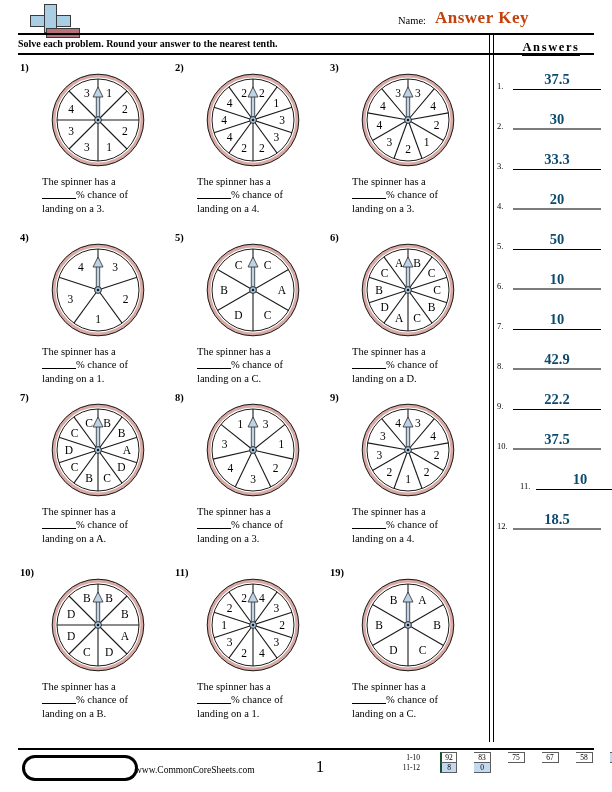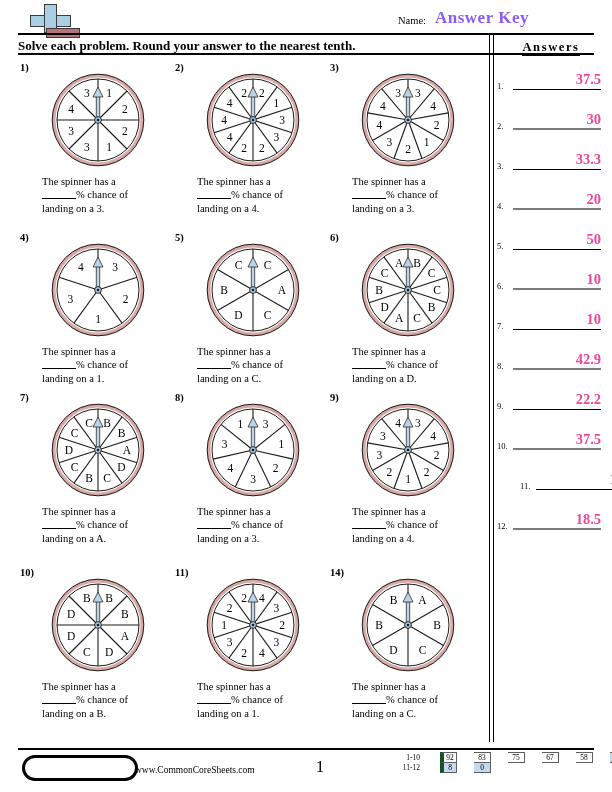--- a/index.html
+++ b/index.html
@@ -15,36 +15,36 @@
 
   
   .header{position:absolute;left:0;top:0;width:612px;height:40px;}
   .logo{position:absolute;left:22px;top:4px;width:58px;height:34px;}
   .logo .plus-v{position:absolute;left:22px;top:0px;width:13px;height:29px;background:#aacfe4;border:1px solid #3b3b3b;box-sizing:border-box;}
   .logo .plus-h{position:absolute;left:8px;top:11px;width:41px;height:12px;background:#aacfe4;border:1px solid #3b3b3b;box-sizing:border-box;}
   .logo .book{position:absolute;left:24px;top:24px;width:34px;height:10px;background:#b4747a;border:1px solid #3b3b3b;box-sizing:border-box;}
 
   .doc-title{position:absolute;left:0;top:13px;width:612px;text-align:center;font-size:12.5px;letter-spacing:.1px;}
   .name-label{position:absolute;left:398px;top:15px;font-size:10.5px;}
-  .answer-key{position:absolute;left:435px;top:8px;font-size:17px;font-weight:bold;color:#8b5cf6;font-family:"Liberation Serif",serif;letter-spacing:.5px;}
+  .answer-key{position:absolute;left:435px;top:8px;font-size:17px;font-weight:bold;color:#c2410c;font-family:"Liberation Serif",serif;letter-spacing:.5px;}
 
   .rule-top{position:absolute;left:18px;top:33px;width:576px;height:2px;background:#000;}
-  .instructions{position:absolute;left:18px;top:38px;font-size:13px;font-weight:bold;}
+  .instructions{position:absolute;left:18px;top:38px;font-size:10px;font-weight:bold;}
   .rule-mid{position:absolute;left:18px;top:53px;width:576px;height:1.6px;background:#000;}
 
   
   .ans-divider{position:absolute;left:489px;top:35px;width:3px;height:707px;border-left:1px solid #000;border-right:1px solid #000;}
   .ans-col{position:absolute;left:495px;top:36px;width:112px;height:700px;}
   .ans-title{position:absolute;left:0;top:4px;width:112px;text-align:center;font-size:12.5px;font-weight:bold;letter-spacing:1.6px;}
   .ans-title span{border-bottom:1.5px solid #000;padding-bottom:1px;}
   .ans-row{position:absolute;left:2px;width:110px;height:20px;}
   .ans-num{position:absolute;left:0;bottom:-1px;font-size:8.5px;}
   .ans-line{position:absolute;left:16px;bottom:0;width:88px;height:1.3px;background:#000;}
   .ans-line.gray{background:#7c7c7c;height:1.6px;}
-  .ans-val{position:absolute;left:16px;bottom:2px;width:88px;text-align:right;font-size:14.5px;font-weight:bold;color:#ec4899;font-family:"Liberation Serif",serif;}
+  .ans-val{position:absolute;left:16px;bottom:2px;width:88px;text-align:center;font-size:14.5px;font-weight:bold;color:#0c4a6e;font-family:"Liberation Serif",serif;}
 
   
   .prob{position:absolute;width:155px;}
   .prob-num{position:absolute;left:0;top:0;font-size:10.5px;font-weight:bold;}
   .spin-wrap{position:absolute;left:28px;top:8px;width:100px;height:100px;}
   .prob-text{position:absolute;left:22px;font-size:10.5px;line-height:13.4px;white-space:pre-line;}
 
   .blankline{display:inline-block;width:34px;border-bottom:1px solid #000;height:10px;vertical-align:-1px;}
 
   
@@ -52,21 +52,21 @@
   .math-pill{position:absolute;left:22px;top:755px;width:116px;height:26px;background:#000;border-radius:13px;}
   .math-pill-in{position:absolute;left:3px;top:3px;width:110px;height:20px;background:#fff;border-radius:10px;}
   .math-pill-txt{position:absolute;left:0;top:757px;width:138px;text-align:center;font-size:14px;font-weight:bold;line-height:22px;}
   .site{position:absolute;left:135px;top:765px;font-size:9.5px;}
   .pagenum{position:absolute;left:300px;top:757px;width:40px;text-align:center;font-size:17px;}
 
   .score{position:absolute;left:392px;top:752px;}
   .score-row{display:flex;align-items:stretch;height:11px;gap:17px;}
   .score-lbl{width:28px;text-align:right;font-size:7.5px;padding-right:3px;line-height:11px;}
   .score-cell{width:17px;border:1px solid #5d5d5d;border-left:none;font-size:7.5px;text-align:center;line-height:10px;background:#fff;box-sizing:border-box;}
-  .score-cell.first{border-left:4px solid #14532d;}
+  .score-cell.first{border-left:2px solid #14532d;}
   .score-cell.hl{background:#c3d9f2;}
   .score-row.r2{margin-top:-1px;}
 </style>
 </head>
 <body>
 
 <div class="page">
 
   <div class="header">
     <div class="logo">
@@ -468,21 +468,21 @@
             <text x="26.53850716312652" y="37.154227683518286" text-anchor="middle" font-size="11.5" font-family="&quot;Liberation Serif&quot;, serif" fill="#000">2</text>
             <text x="41.038507163126525" y="26.619361027440547" text-anchor="middle" font-size="11.5" font-family="&quot;Liberation Serif&quot;, serif" fill="#000">2</text>
             <path d="M48.3,50 L48.3,25 L51.7,25 L51.7,50 Z" fill="#bcd3e8" stroke="#2b2b2b" stroke-width="0.8"></path>
             <path d="M50,17 L55,27 L45,27 Z" fill="#bcd3e8" stroke="#2b2b2b" stroke-width="0.8"></path>
             <circle cx="50" cy="50" r="3.4" fill="#aac6dd" stroke="#1a1a1a" stroke-width="0.9"></circle>
             <circle cx="50" cy="50" r="1.3" fill="#1a1a1a"></circle>
           </svg></div>
         <div class="prob-text" style="top: 113px;"><div>The spinner has a</div><div><span class="blankline"></span><span>% chance of</span></div><div>landing on a 1.</div></div>
       </div>
       <div class="prob" style="left: 330px; top: 567px;">
-        <div class="prob-num">14)</div>
+        <div class="prob-num">19)</div>
         <div class="spin-wrap"><svg viewBox="0 0 100 100" width="100" height="100">
             <circle cx="50" cy="50" r="44.2" fill="none" stroke="#d9a9a4" stroke-width="3.4"></circle>
             <circle cx="50" cy="50" r="45.8" fill="none" stroke="#1a1a1a" stroke-width="1"></circle>
             <circle cx="50" cy="50" r="41" fill="none" stroke="#1a1a1a" stroke-width="1"></circle>
             <line x1="50" y1="50" x2="50" y2="9" stroke="#1a1a1a" stroke-width="1.1"></line>
             <line x1="50" y1="50" x2="85.50704155516199" y2="29.500000000000004" stroke="#1a1a1a" stroke-width="1.1"></line>
             <line x1="50" y1="50" x2="85.50704155516199" y2="70.5" stroke="#1a1a1a" stroke-width="1.1"></line>
             <line x1="50" y1="50" x2="50" y2="91" stroke="#1a1a1a" stroke-width="1.1"></line>
             <line x1="50" y1="50" x2="14.49295844483801" y2="70.5" stroke="#1a1a1a" stroke-width="1.1"></line>
             <line x1="50" y1="50" x2="14.492958444838017" y2="29.499999999999996" stroke="#1a1a1a" stroke-width="1.1"></line>

